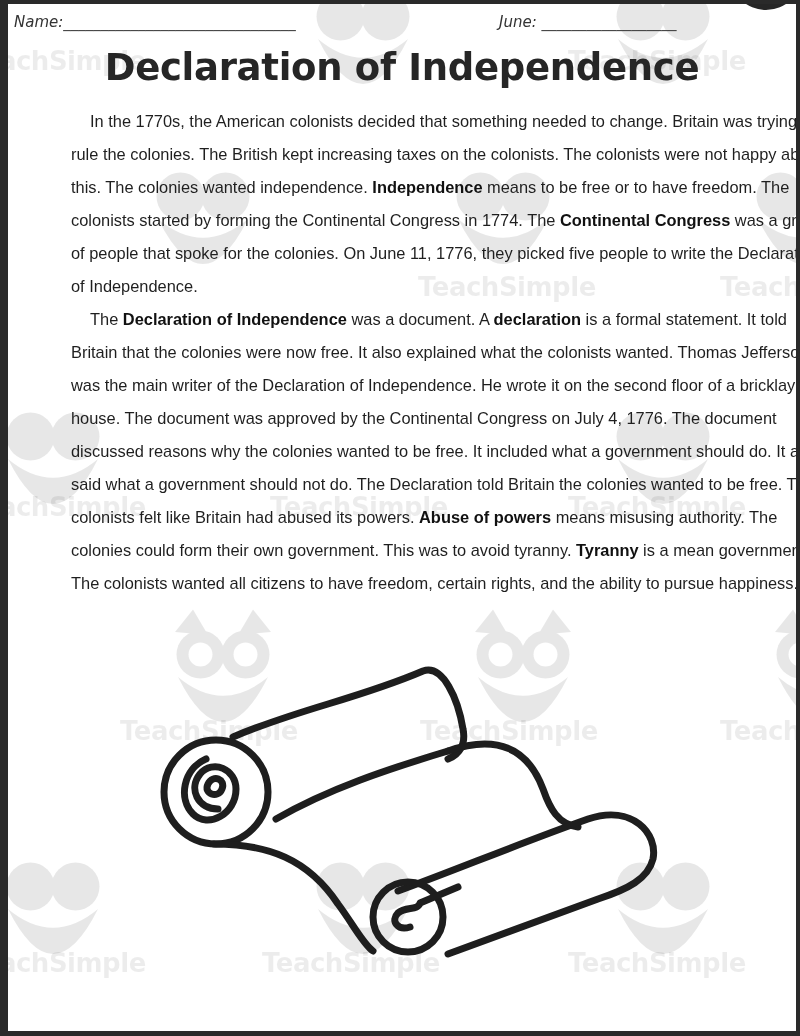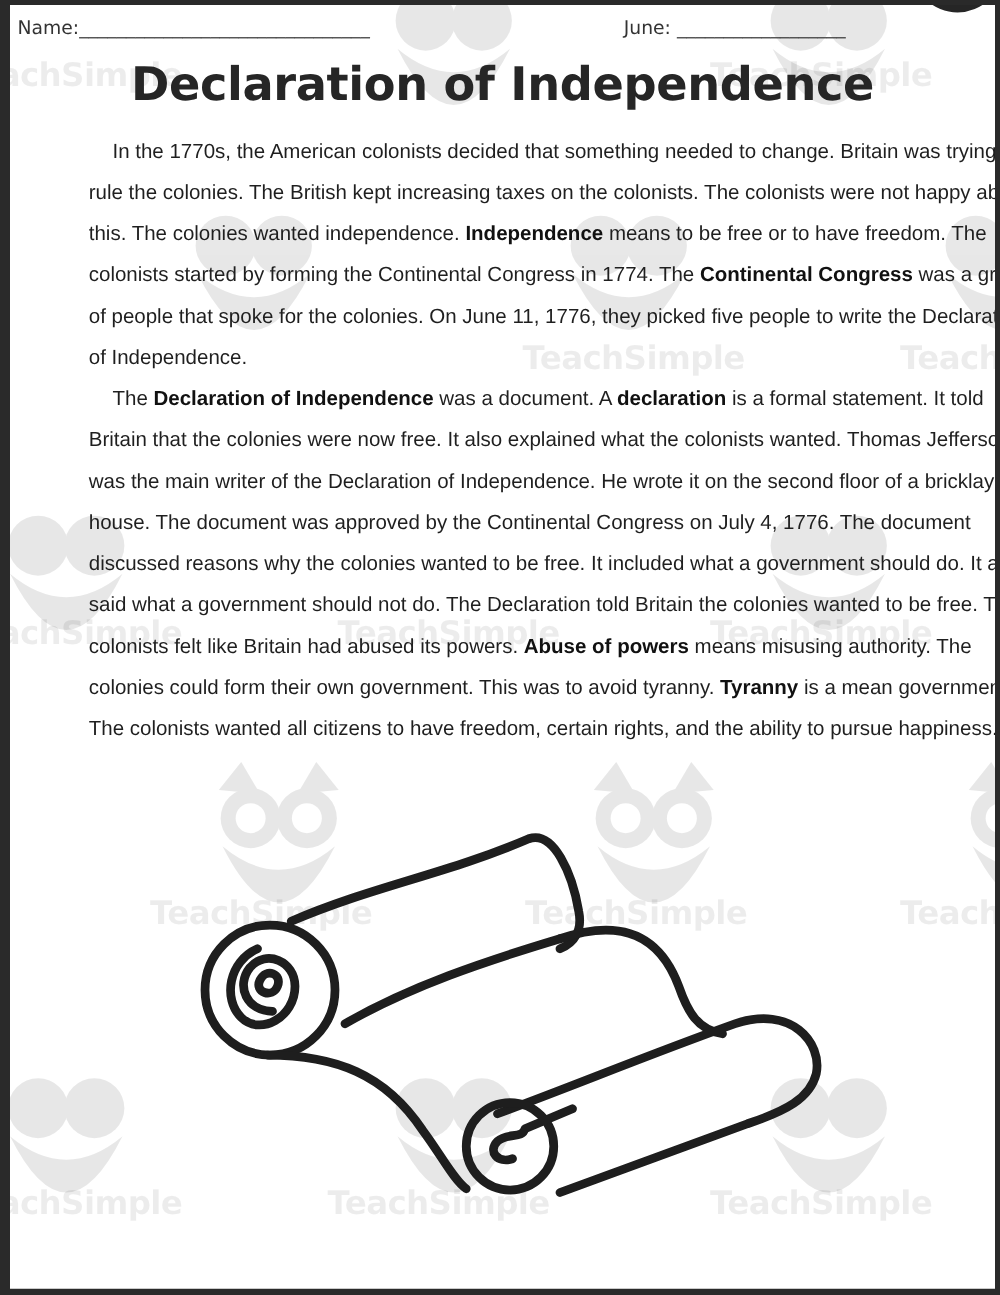--- a/index.html
+++ b/index.html
@@ -19,21 +19,21 @@
     .wm { position: absolute; width: 150px; height: 150px; opacity: 0.09; }
     .wm-text {
       position: absolute; font-family: "DejaVu Sans", sans-serif; font-weight: bold;
       font-size: 26px; color: #000; opacity: 0.07; letter-spacing: -0.5px; white-space: nowrap;
     }
 
     .content { position: relative; z-index: 1; }
 
     .header-row {
       position: absolute; top: 9px; left: 6px; right: 10px; height: 24px;
-      font-family: "DejaVu Sans", sans-serif; font-size: 15px; color: #333;
+      font-family: "DejaVu Sans", sans-serif; font-size: 15px; color: #333; font-style: italic;
     }
     .name-field { position: absolute; left: 0; top: 0; }
     .date-field { position: absolute; left: 485px; top: 0; }
     .blank { letter-spacing: 0px; color: #444; }
 
     .title {
       position: absolute; top: 42px; left: 0; width: 788px; text-align: center;
       font-family: "DejaVu Sans", sans-serif; font-weight: bold; font-size: 37px;
       color: #262626; letter-spacing: -0.3px;
     }

